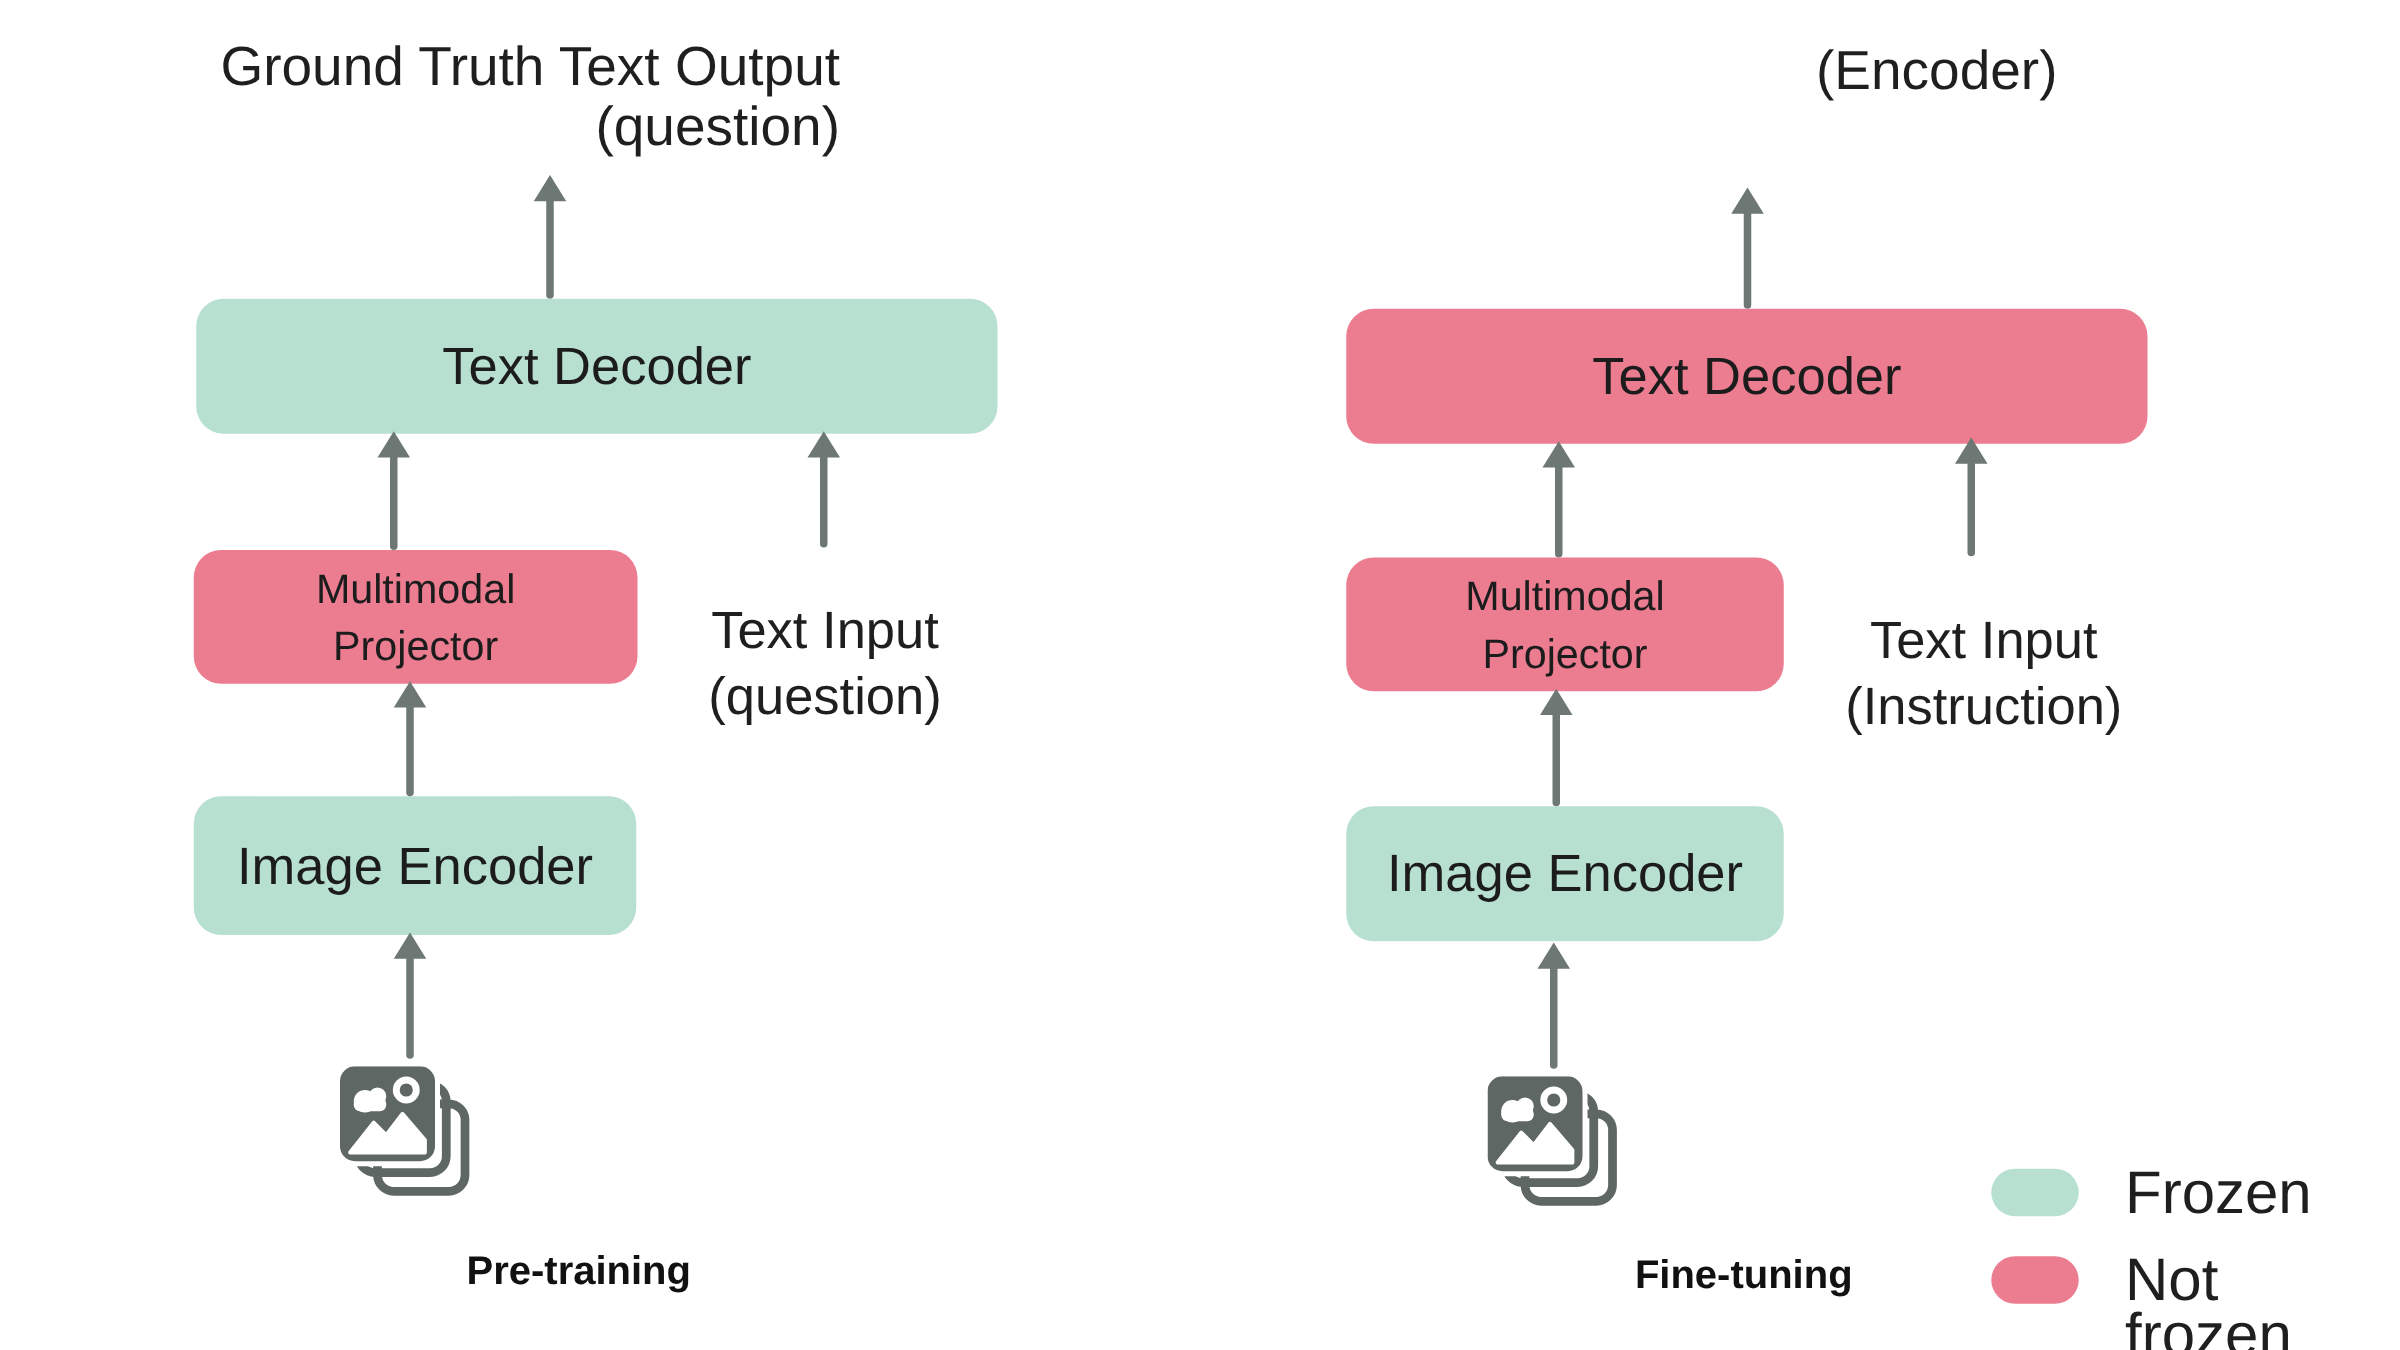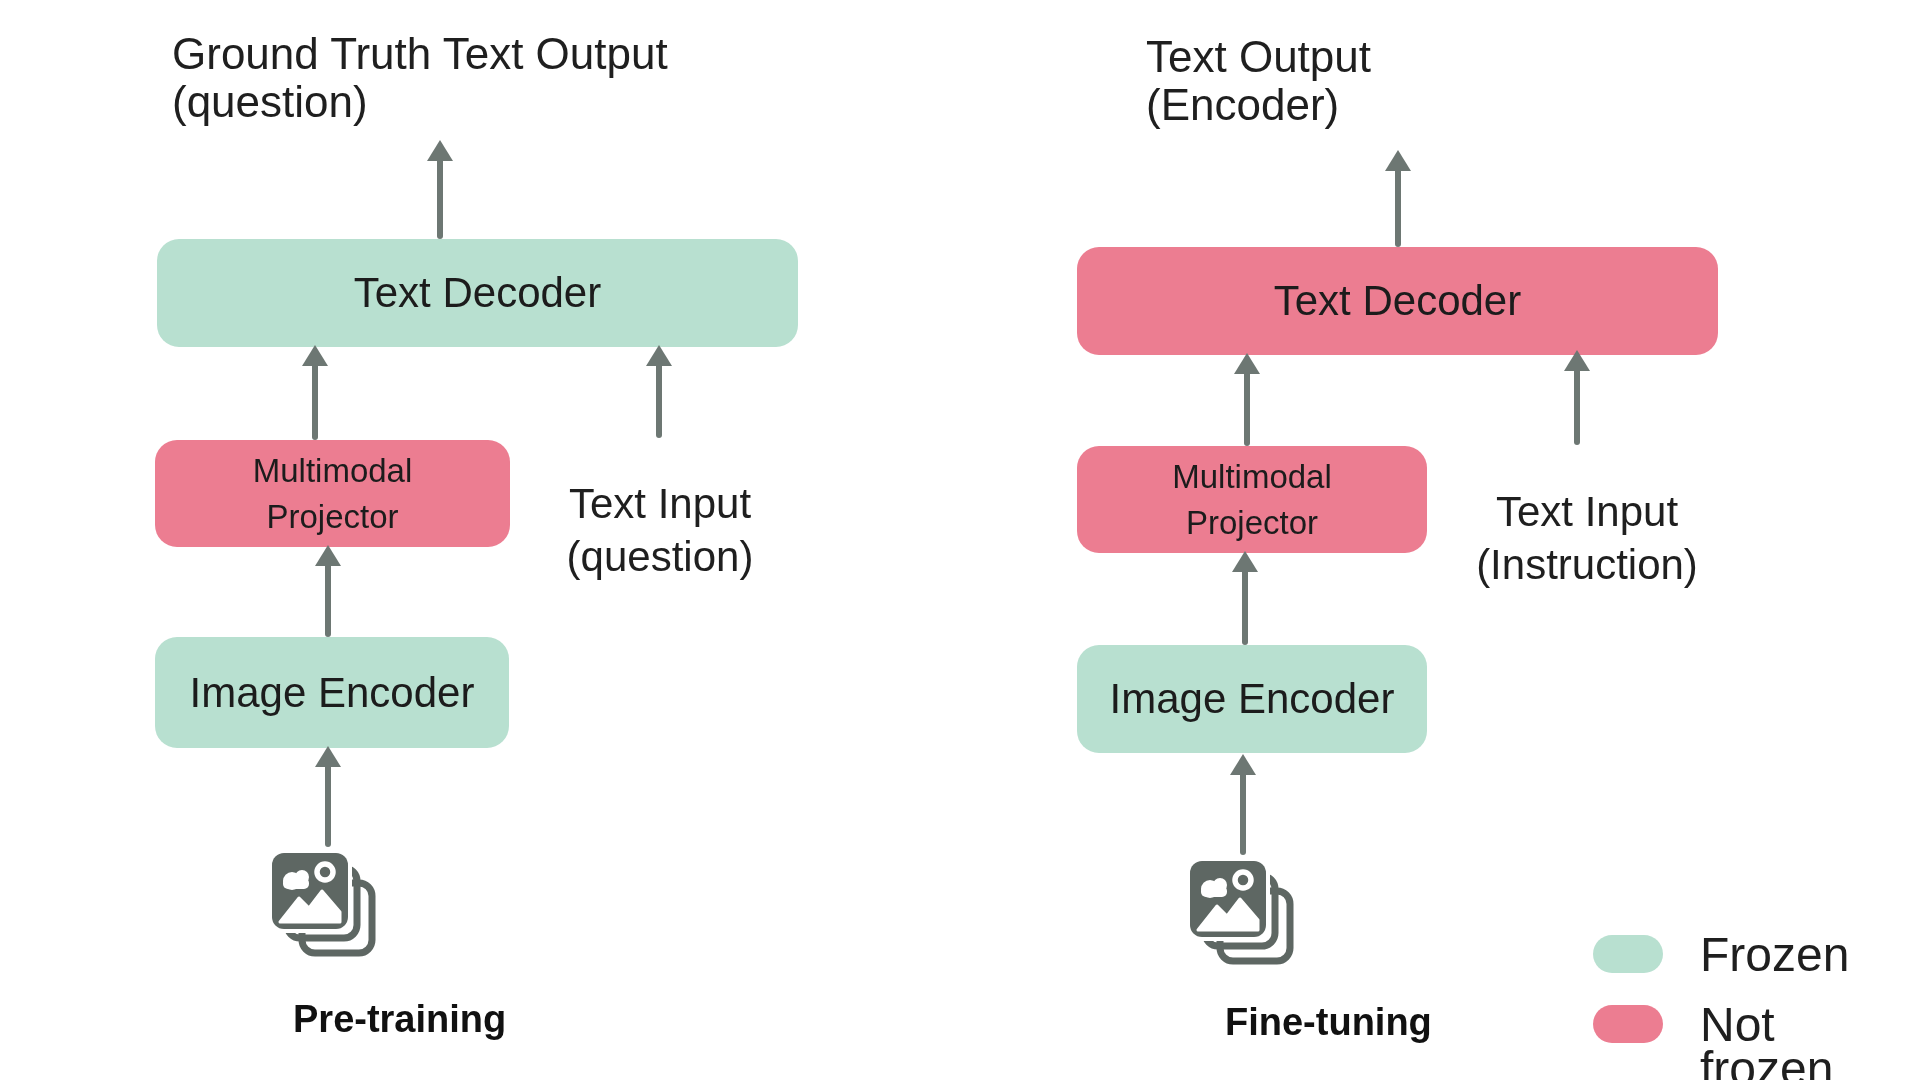--- a/index.html
+++ b/index.html
@@ -2,29 +2,29 @@
 <html style="--frozen: #b8e0d0; --not-frozen: #ec7d91; --arrow: #6d7773; --icon: #5e6763; --text: #1f1f1f;"><head>
 <meta charset="utf-8">
 <style>
   html,body{margin:0;padding:0;background:#ffffff;}
   #canvas{
     position:relative;width:1920px;height:1080px;background:#ffffff;
     font-family:"Liberation Sans","DejaVu Sans",sans-serif;color:var(--text,#1f1f1f);
     overflow:hidden;
   }
   .abs{position:absolute;}
-  .title{width:500px;text-align:left;font-size:44px;line-height:48px;color:var(--text);}
+  .title{width:500px;text-align:right;font-size:44px;line-height:48px;color:var(--text);}
   .node{
     border-radius:22px;display:flex;flex-direction:column;align-items:center;justify-content:center;
     color:#1c1c1c;
   }
   .node .lbl{font-size:42px;line-height:46px;}
   .node .lbl-sm{font-size:33px;line-height:46px;}
   .freeform{width:360px;text-align:center;font-size:42px;line-height:53px;color:var(--text);}
-  .caption{width:340px;font-size:38px;font-weight:bold;color:#111111;}
+  .caption{width:340px;text-align:center;font-size:32px;font-weight:bold;color:#111111;}
   .arrow{display:flex;flex-direction:column;align-items:center;}
   .arrow .head{
     width:0;height:0;border-left:13px solid transparent;border-right:13px solid transparent;
     border-bottom:21px solid var(--arrow);
   }
   .arrow .shaft{width:6px;flex:1;background:var(--arrow);margin-top:-2px;border-radius:0 0 3px 3px;}
   .legend-label{font-size:48px;line-height:44px;color:var(--text);}
   .swatch{width:70px;height:38px;border-radius:19px;}
 </style>
 </head>
@@ -93,21 +93,20 @@
       <rect x="11" y="25" width="26" height="11" rx="5" fill="#ffffff"></rect>
       <path d="M8 69 L27 45 L37 55 L50 38 L68 59 L68 69 Z" fill="#ffffff" stroke="#ffffff" stroke-width="3" stroke-linejoin="round"></path>
     </svg>
 
     <div class="abs caption" style="left:293px;top:998px;">Pre-training</div>
   </div>
 
   <div>
 
     <div class="abs title" style="left:1146px;top:33px;">
-      <div>Text Output</div>
       <div>(Encoder)</div>
     </div>
 
     <div class="abs arrow" style="left:1385px;top:150px;width:26px;height:97px;">
       <span class="head"></span>
         <span class="shaft"></span>
     </div>
 
     <div class="abs node" style="left: 1077px; top: 247px; width: 641px; height: 108px; background: rgb(236, 125, 145);">
       <span class="lbl">Text Decoder</span>

